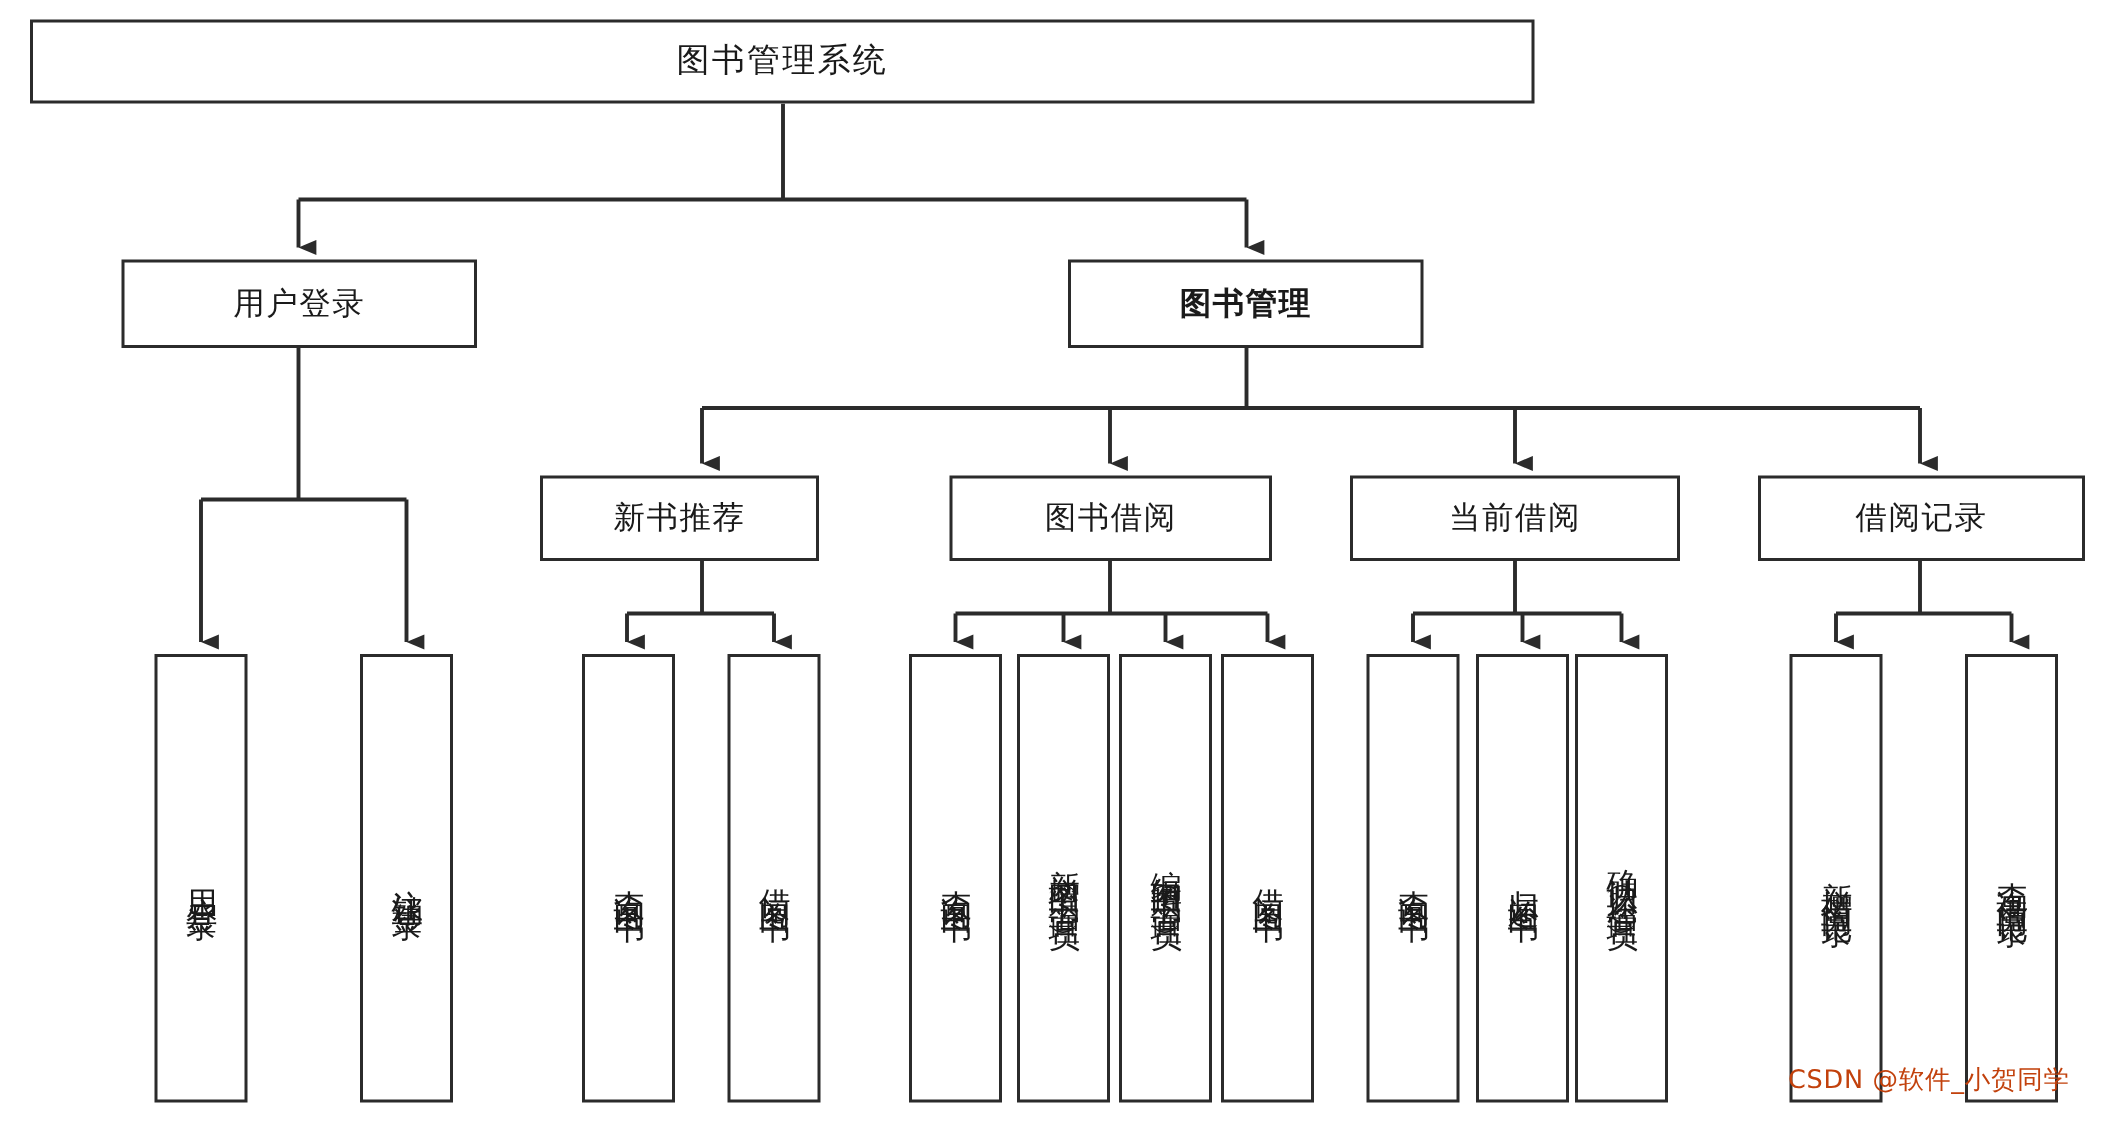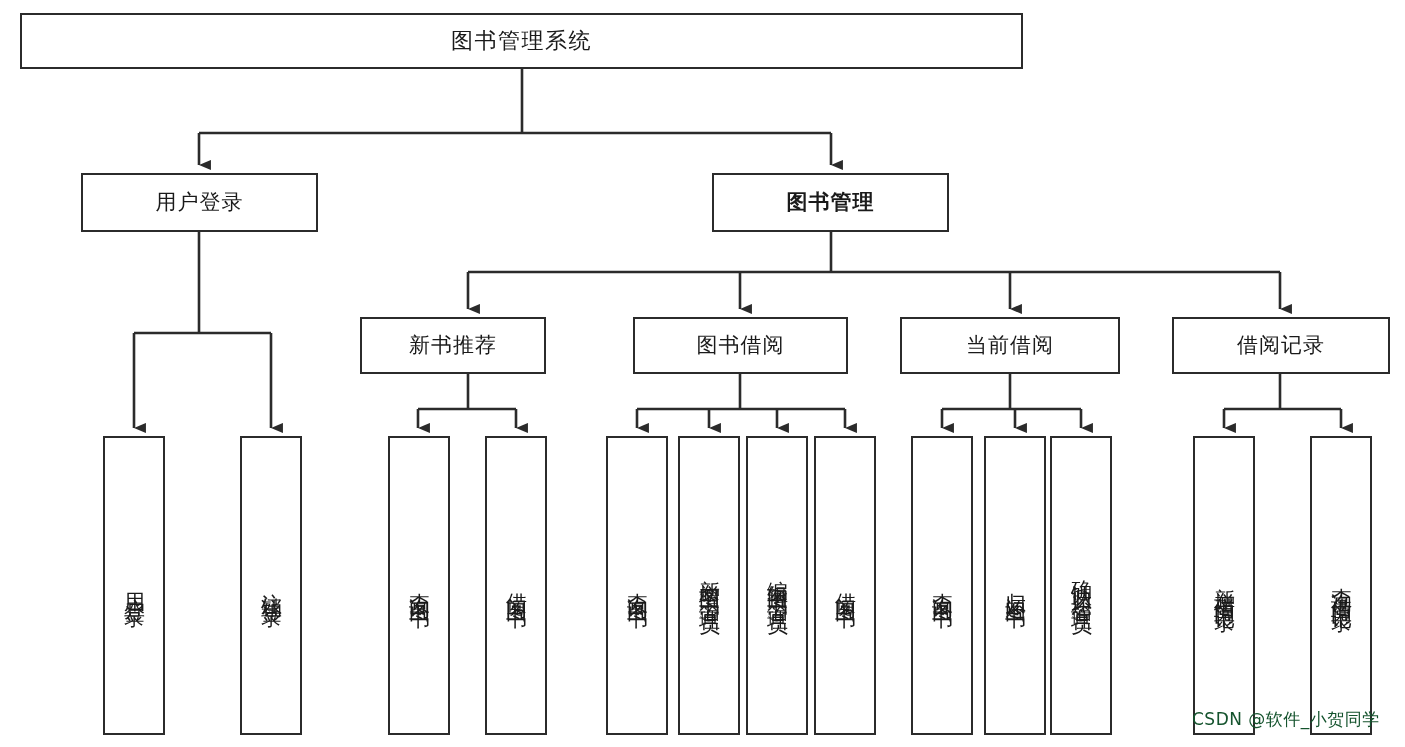--- a/index.html
+++ b/index.html
@@ -59,21 +59,21 @@
   .v-node .node-label {
     writing-mode: vertical-rl;
     text-orientation: upright;
     font-size: 21px;
     letter-spacing: 5px;
     line-height: 1;
     max-height: 100%;
   }
   .watermark {
     position: absolute;
-    color: #14532d;
+    color: #c2410c;
     font-size: 17px;
     letter-spacing: 0.5px;
     white-space: nowrap;
     user-select: none;
   }
 </style>
 </head>
 <body>
 
 <div id="canvas">

